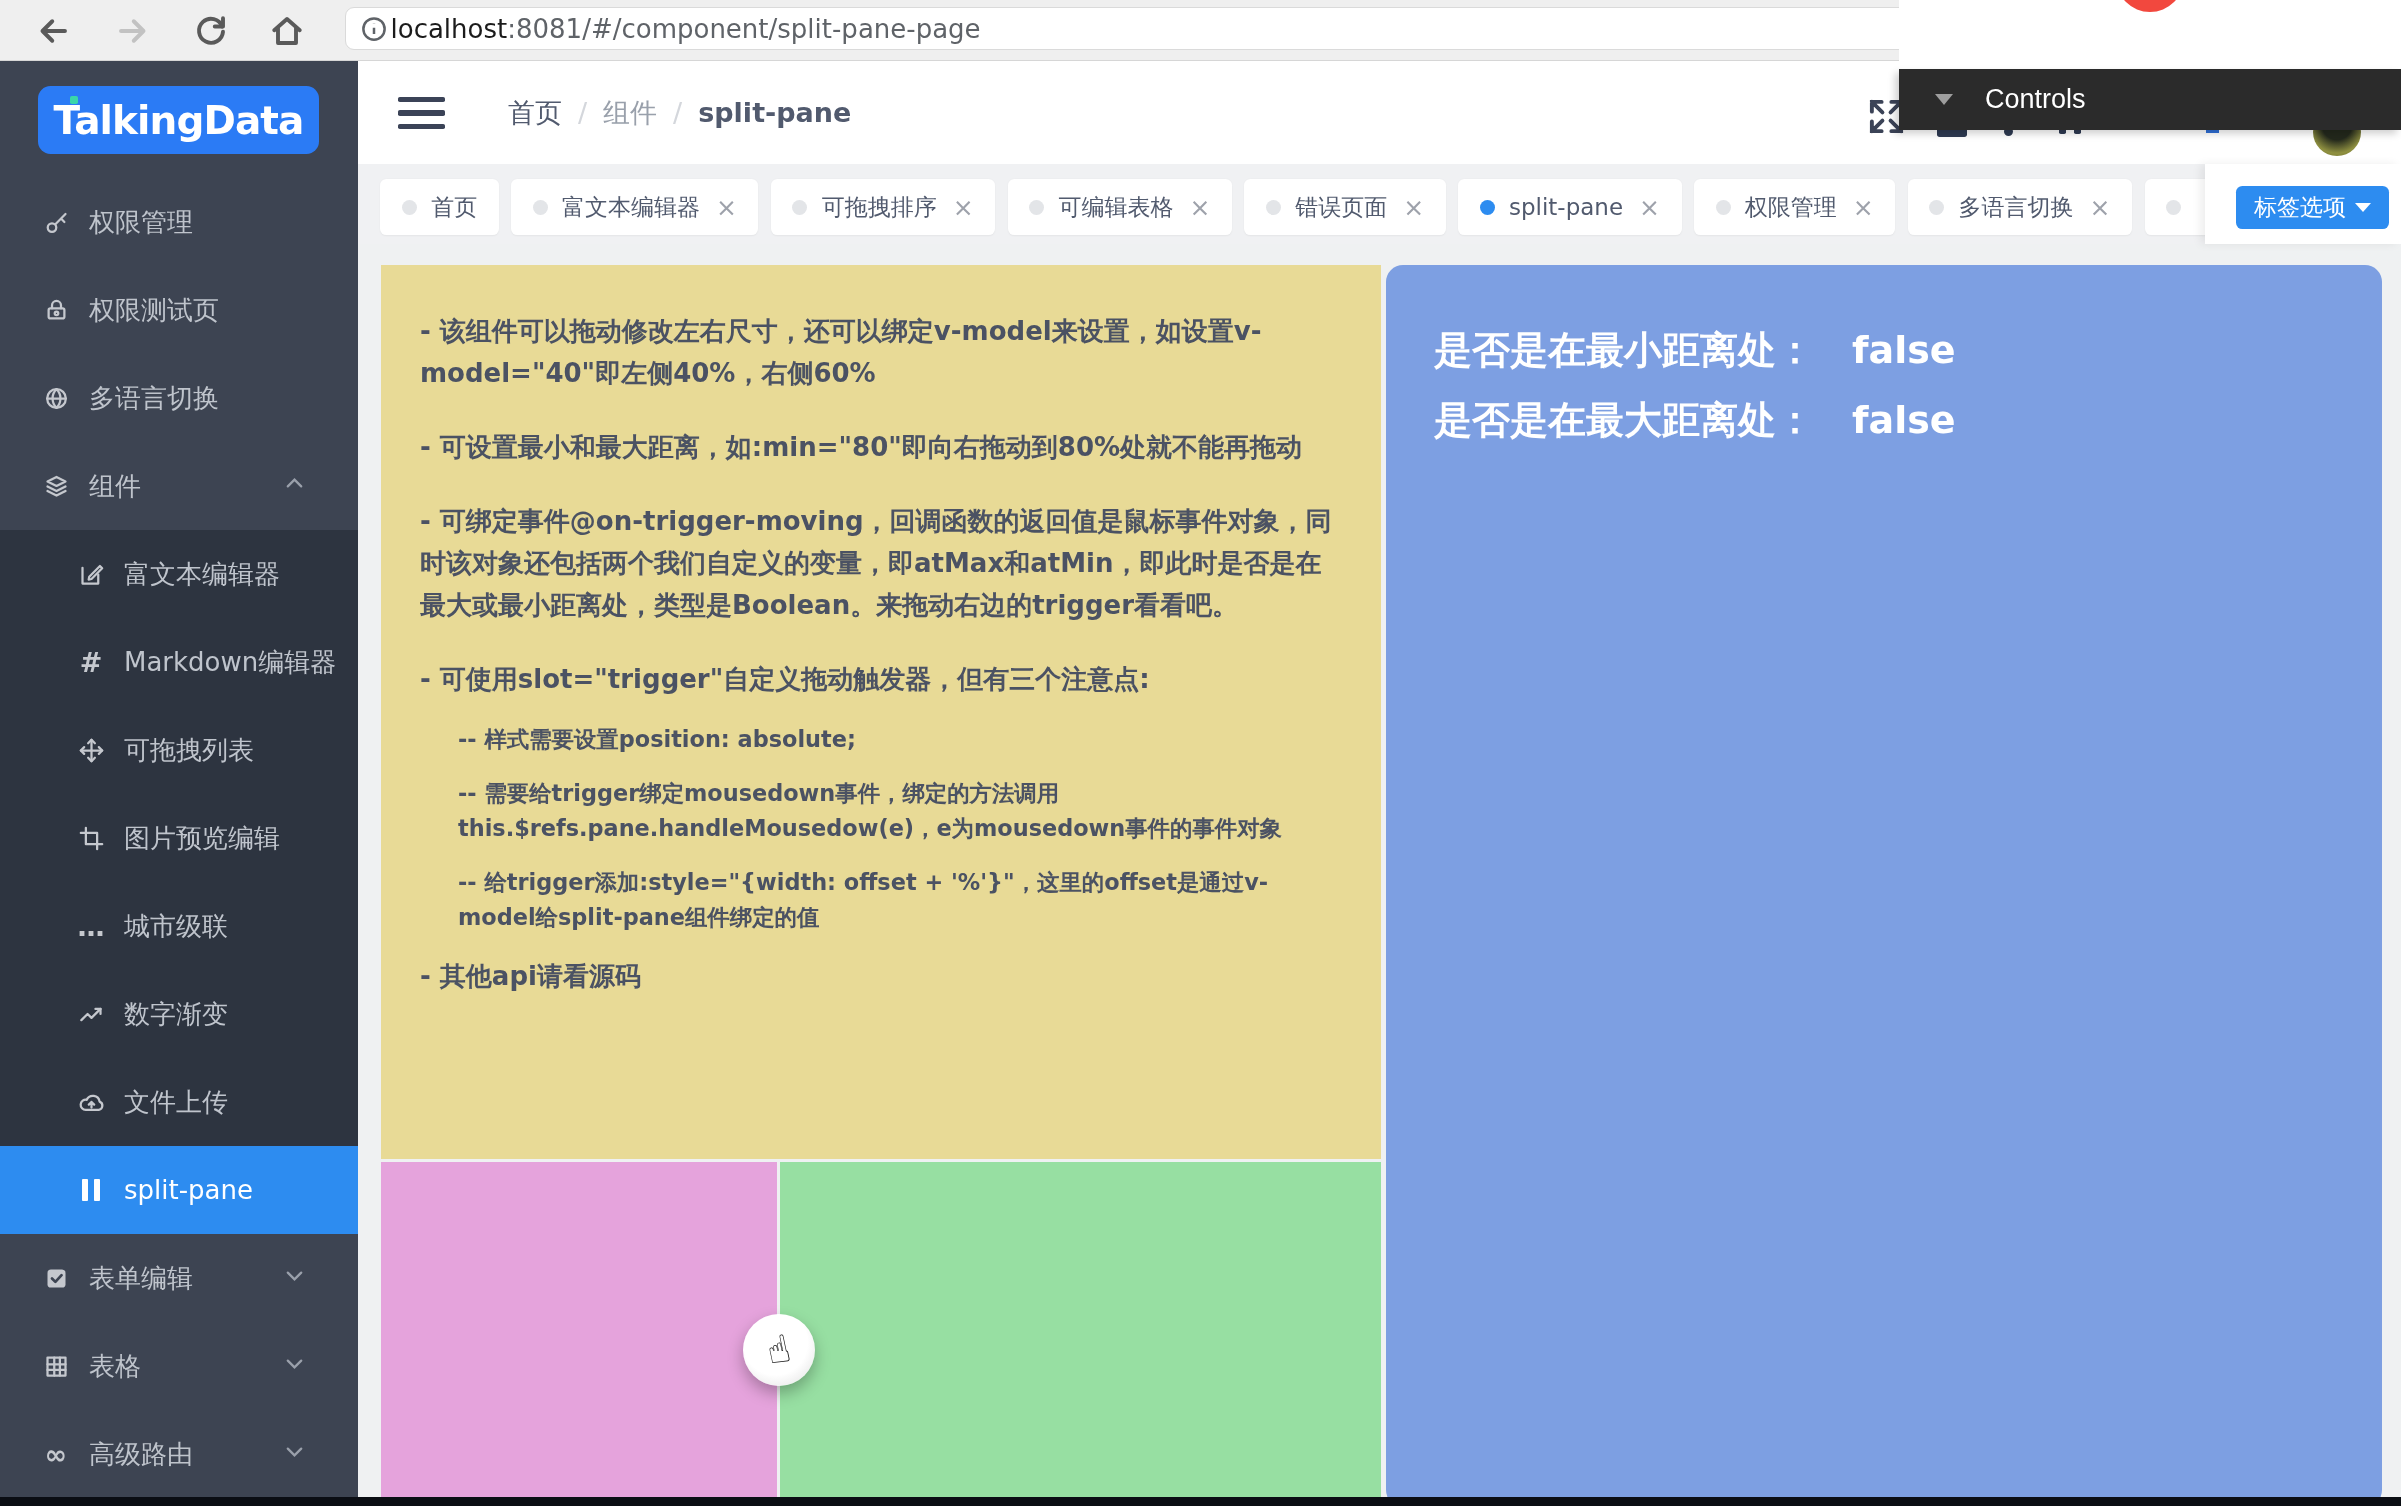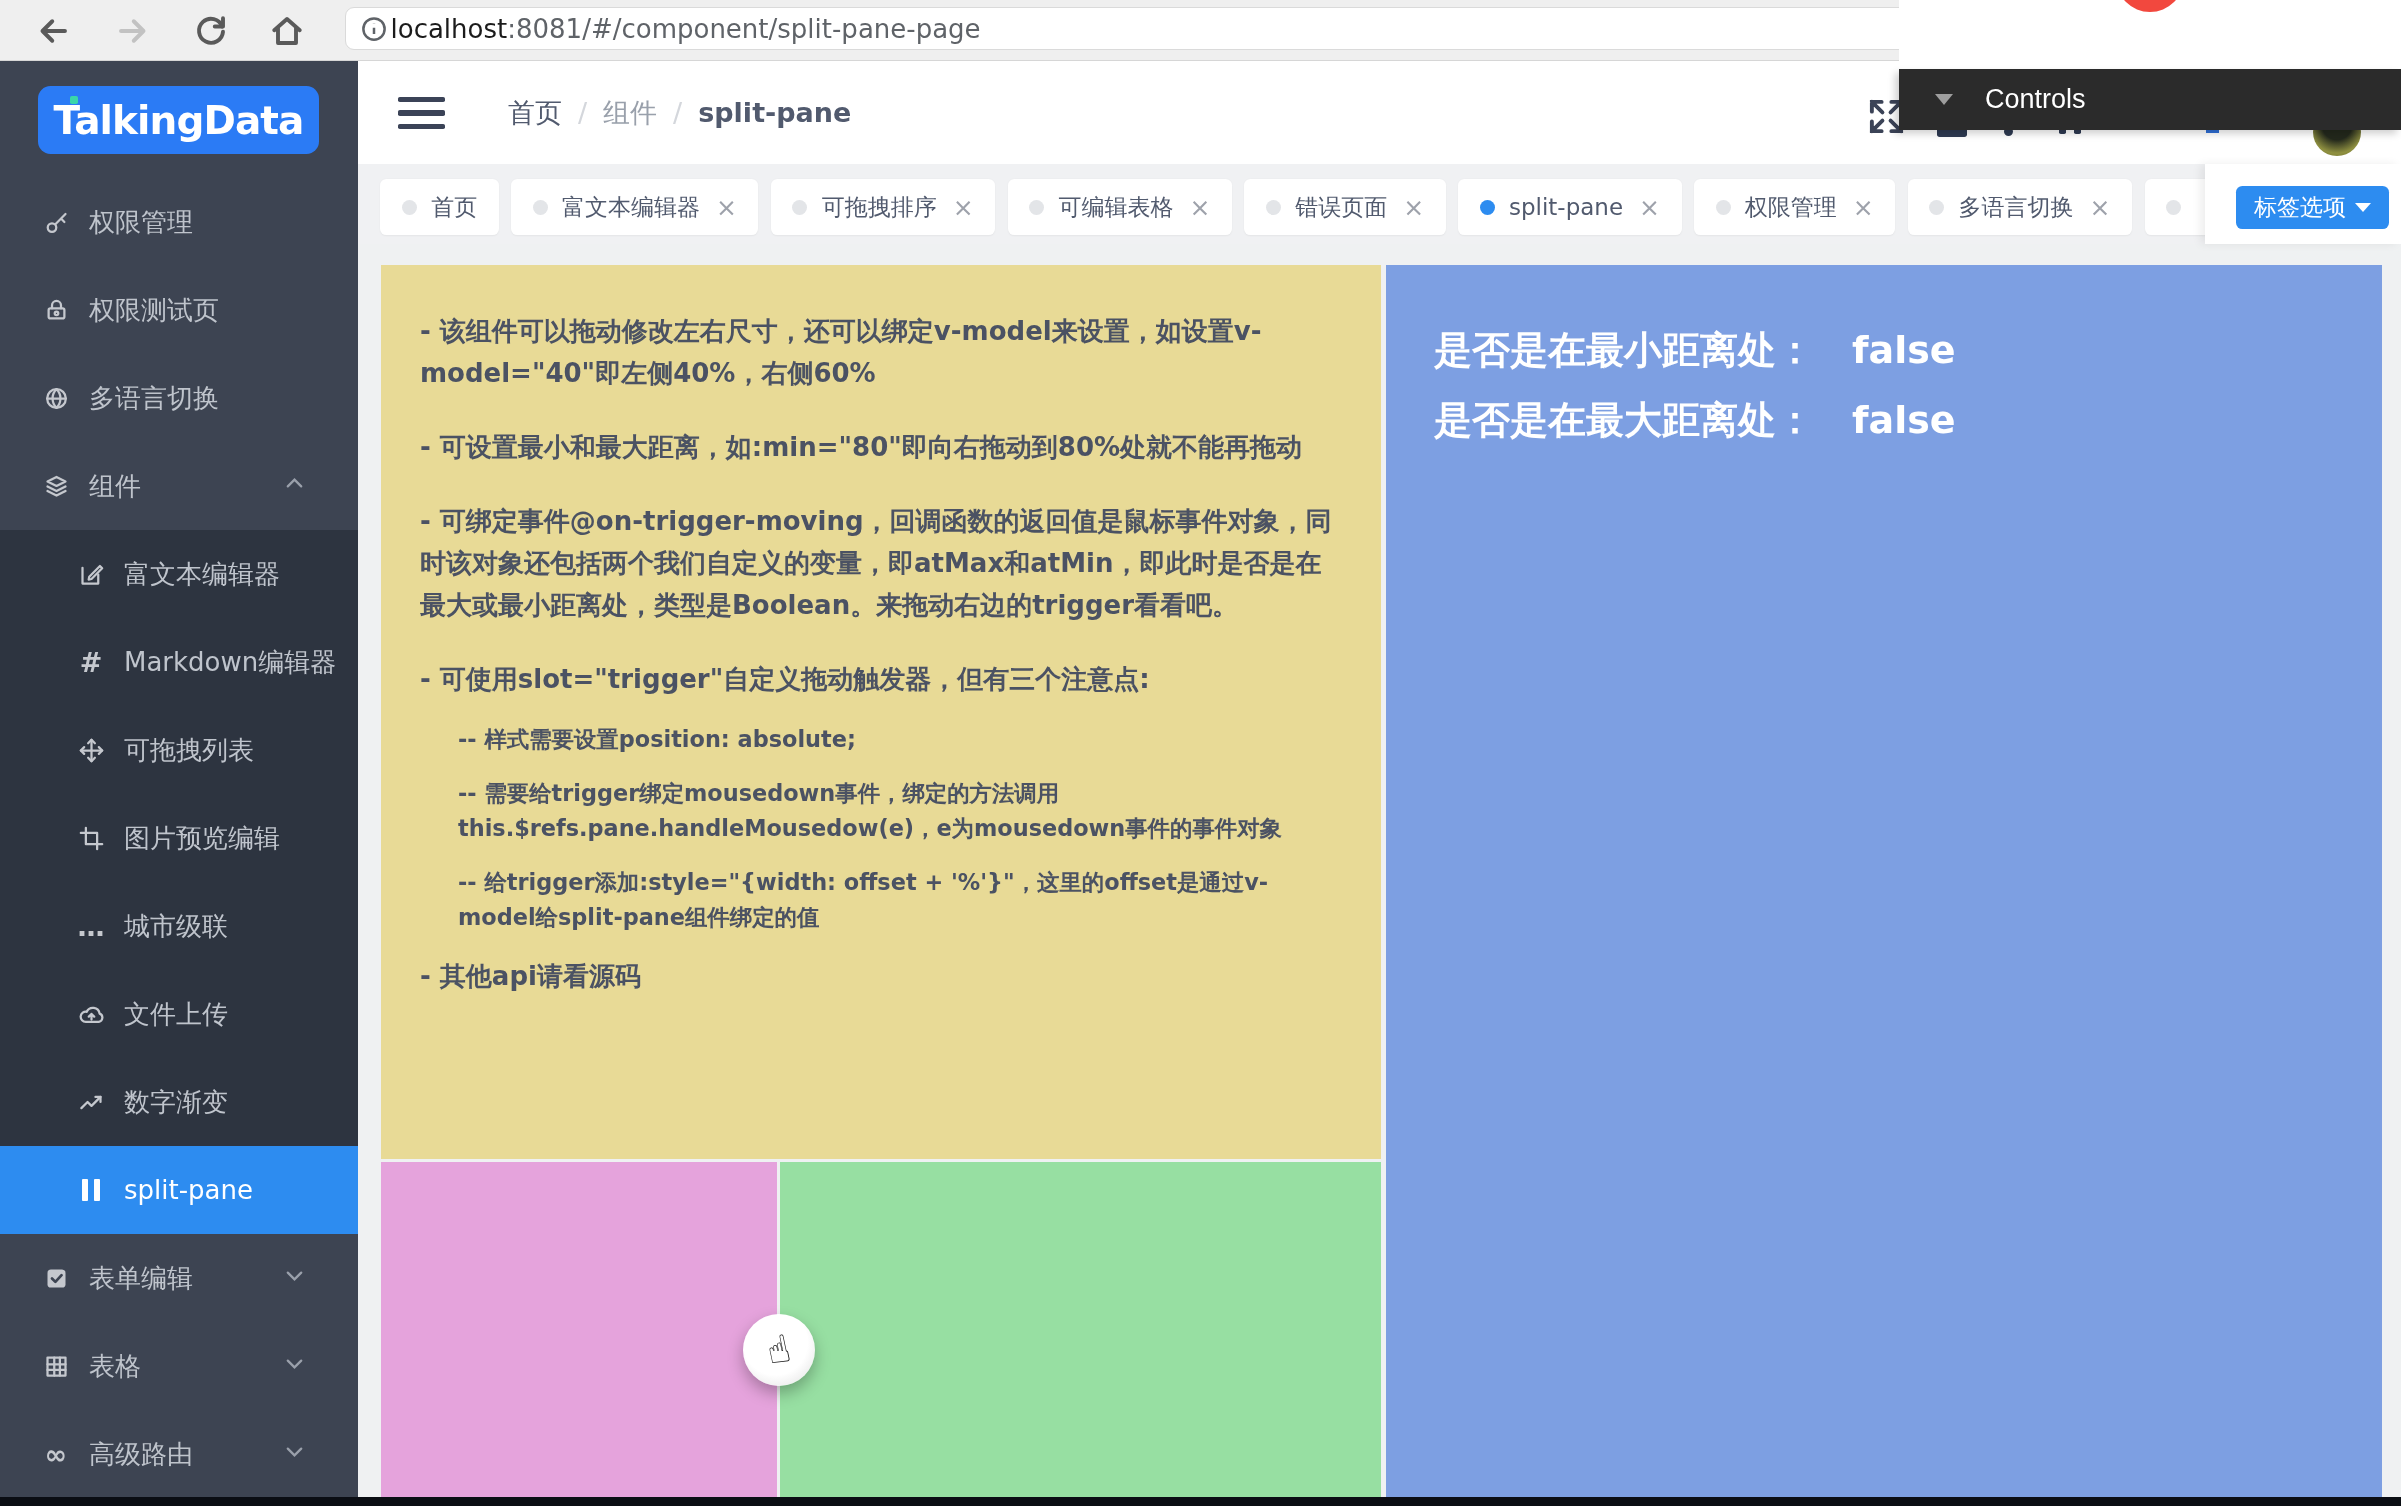--- a/index.html
+++ b/index.html
@@ -80,21 +80,21 @@
   .pane-yellow { position:absolute; left:0; top:0; width:1000px; height:894px; background:#e8da96; padding:45px 38px 0 39px; }
   .doc { color:#4b5263; font-weight:bold; }
   .doc p { font-size:26px; line-height:1.62; margin-bottom:32px; }
   .doc p.tight { margin-bottom:21.5px; }
   .doc .sub { font-size:22.4px; line-height:1.55; margin:0 0 19.7px 38px; }
   .divider-h { position:absolute; left:0; top:894px; width:1000px; height:3.6px; background:#eff1f2; }
   .pane-pink { position:absolute; left:0; top:897px; width:396px; height:345px; background:#e5a3dc; }
   .divider-vi { position:absolute; left:396px; top:897px; width:3.6px; height:345px; background:#eff1f2; }
   .pane-green { position:absolute; left:399px; top:897px; width:601px; height:345px; background:#97dfa2; }
   .divider-vo { position:absolute; left:1000px; top:0; width:4.5px; height:1242px; background:#eff1f2; }
-  .pane-blue { position:absolute; left:1005px; top:0; width:996px; height:1242px; background:#7d9fe2; padding:50px 0 0 48px; }
+  .pane-blue { position:absolute; left:1005px; top:0; width:996px; height:1242px; background:#7d9fe2; padding:50px 0 0 48px;border-radius:17px; }
   .status-line { color:#ffffff; font-size:38px; font-weight:bold; line-height:1.85; display:flex; }
   .status-line .val { margin-left:38px; }
   .trigger { position:absolute; left:362px; top:1049px; width:72px; height:72px; border-radius:50%; background:radial-gradient(circle at 45% 40%, #ffffff 55%, #ededed 78%, #d9d9d9 100%); box-shadow:0 7.2px 16px rgba(0,0,0,.28); display:flex; align-items:center; justify-content:center; cursor:pointer; }
   .trigger .hand { font-size:38px; color:#111111; transform:rotate(-12deg); }
 
   .bottom-strip { position:absolute; left:0; top:1497px; width:2401px; height:9px; background:#0b0e14; z-index:60; }
 </style>
 </head>
 <body>
 
@@ -221,34 +221,34 @@
       </div>
       <div class="m-item">
         <span class="ic">
             <span class="glyph">…</span>
           </span>
         <span>城市级联</span>
       </div>
       <div class="m-item">
         <span class="ic">
             <svg width="27" height="27" viewBox="0 0 24 24">
+              <path d="M3 17 l5.5-5.5 3.5 3.5 8-8"></path>
+              <path d="M15.5 7 H20 v4.5"></path>
+            </svg>
+          </span>
+        <span>数字渐变</span>
+      </div>
+      <div class="m-item">
+        <span class="ic">
+            <svg width="27" height="27" viewBox="0 0 24 24">
               <path d="M7 18.5 a4.5 4.5 0 1 1 .8 -8.9 a6 6 0 0 1 11.4 1.6 a3.8 3.8 0 0 1 -.7 7.3 z"></path>
               <path d="M12 16.5 v-5 M12 11.5 l-2.4 2.4 M12 11.5 l2.4 2.4"></path>
             </svg>
           </span>
         <span>文件上传</span>
-      </div>
-      <div class="m-item">
-        <span class="ic">
-            <svg width="27" height="27" viewBox="0 0 24 24">
-              <path d="M3 17 l5.5-5.5 3.5 3.5 8-8"></path>
-              <path d="M15.5 7 H20 v4.5"></path>
-            </svg>
-          </span>
-        <span>数字渐变</span>
       </div>
       <div class="m-item active">
         <span class="ic">
             <span class="pause">
               <b></b>
               <b></b>
             </span>
           </span>
         <span>split-pane</span>
       </div>

